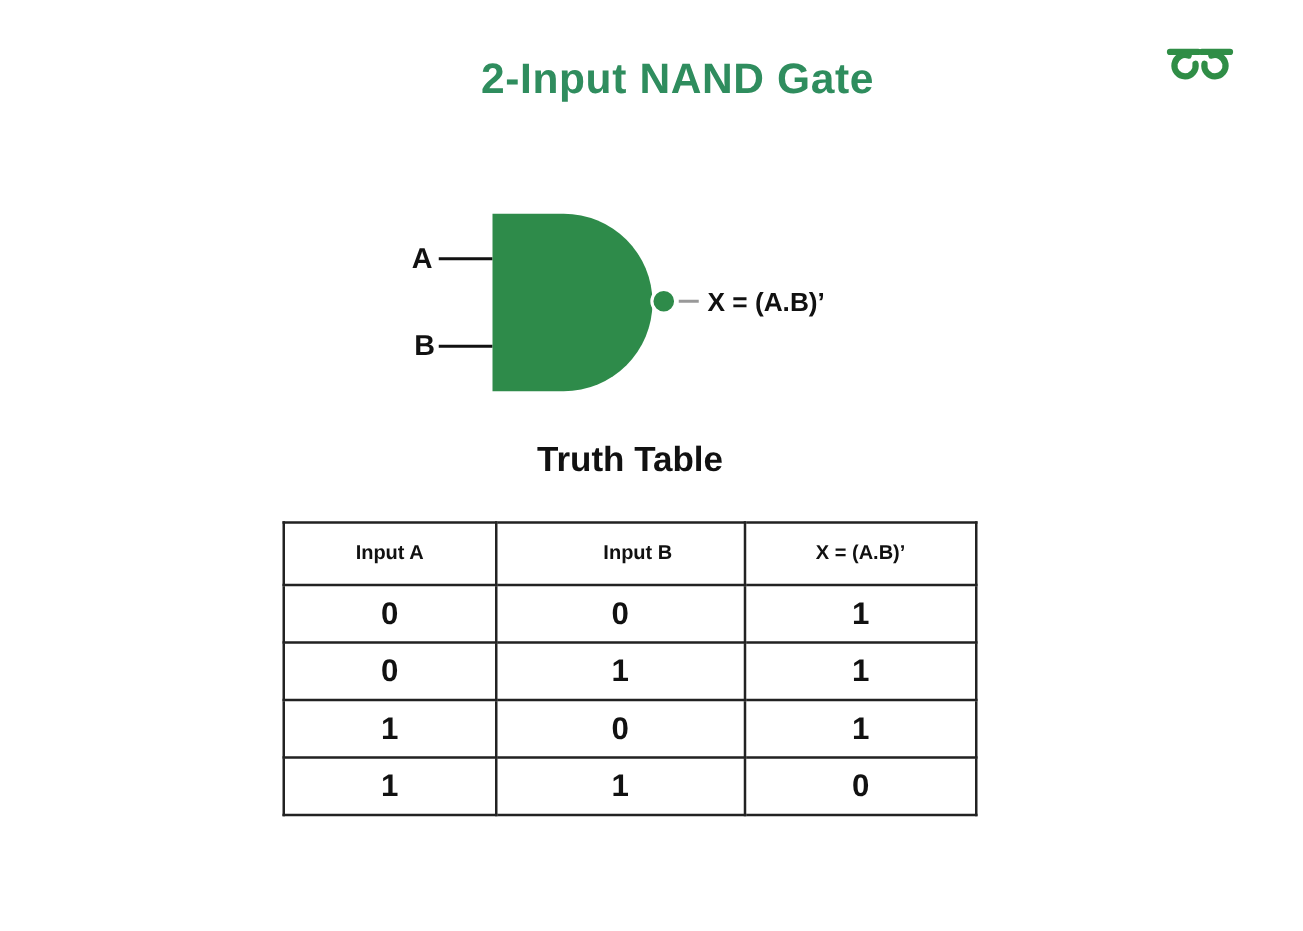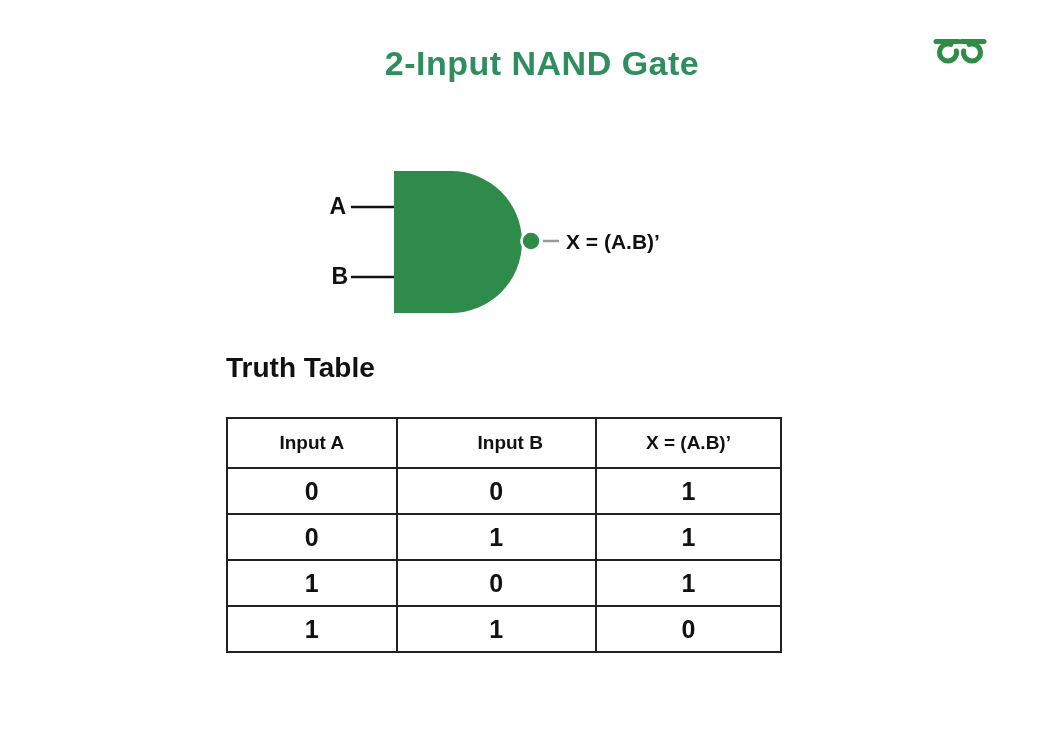--- a/index.html
+++ b/index.html
@@ -41,42 +41,42 @@
     top: 150px;
     width: 420px;
     height: 180px;
   }
 
   .truth-heading {
     position: absolute;
     left: 226px;
     top: 352px;
     width: 556px;
-    text-align: left;
+    text-align: center;
     font-size: 28px;
     font-weight: bold;
     color: #111111;
   }
 
   .truth-table {
     position: absolute;
     left: 226px;
     top: 417px;
     width: 556px;
     border-collapse: collapse;
     background: #ffffff;
   }
   .truth-table th, .truth-table td {
     border: 2px solid #222222;
     text-align: center;
     color: #111111;
   }
   .truth-table th {
     height: 50px;
-    font-size: 19px;
+    font-size: 16px;
     font-weight: bold;
   }
   .truth-table td {
     height: 46px;
     font-size: 25px;
     font-weight: bold;
   }
   .col-a { width: 30.6%; }
   .col-b { width: 36%; padding-left: 28px; }
   .col-x { width: 33.4%; }

